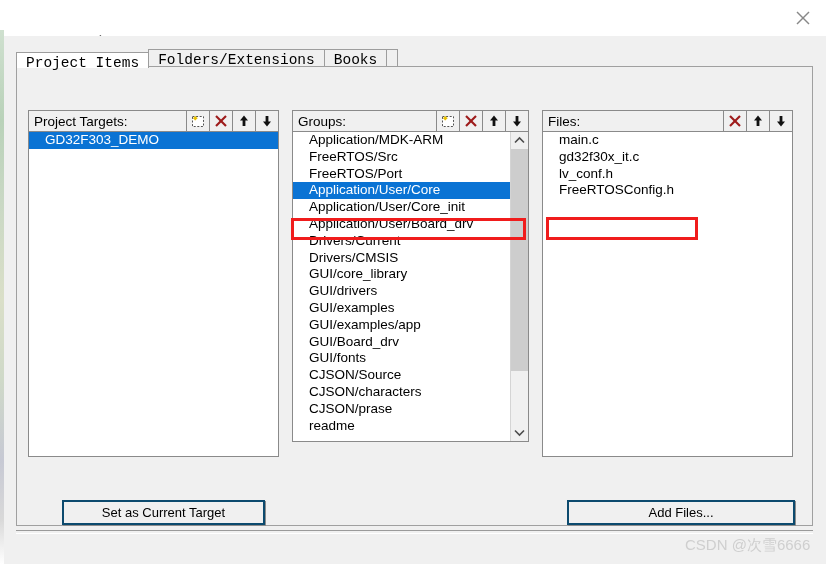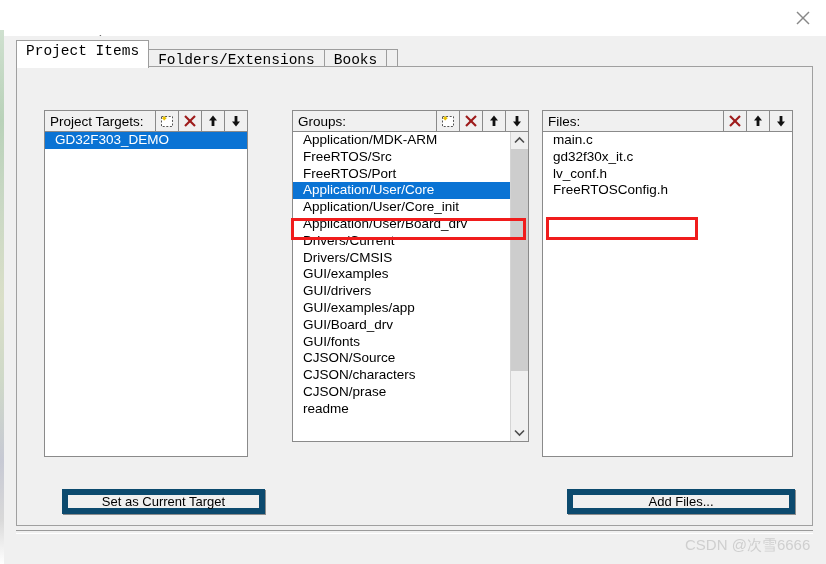--- a/index.html
+++ b/index.html
@@ -92,21 +92,21 @@
     box-sizing: border-box;
     line-height: 16px;
     white-space: nowrap;
     cursor: pointer;
   }
   .tab.active {
     background: #ffffff;
     position: relative;
     z-index: 3;
     padding-top: 2px;
-    height: 28px;
+    height: 16px;
   }
   .tab.spacer {
     width: 12px;
     padding: 0;
   }
 
   
   #tabpanel {
     position: absolute;
     left: 12px; top: 30px;
@@ -160,33 +160,33 @@
     background: #ffffff;
     box-sizing: border-box;
     overflow: hidden;
     position: relative;
   }
   .list-item {
     font-size: 13.5px;
     line-height: 16.8px;
     height: 16.8px;
     color: #000;
-    padding-left: 10px;
+    padding-left: 16px;
     white-space: nowrap;
     font-family: "Liberation Sans", sans-serif;
     cursor: pointer;
     overflow: hidden;
   }
   .list-item.selected {
     background: #0a73d4;
     color: #ffffff;
   }
 
   
-  #col-targets { left: 40px; width: 204px; }
+  #col-targets { left: 24px; width: 251px; }
   #col-targets .listbox { height: 325px; }
   #col-groups  { left: 288px; width: 237px; }
   #col-groups  .listbox { height: 310px; }
   #col-files   { left: 538px; width: 251px; }
   #col-files   .listbox { height: 325px; }
 
   #targets-list .list-item.selected { width: 100%; }
 
   
   #groups-scrollbar {
@@ -220,31 +220,32 @@
     pointer-events: none;
     z-index: 20;
   }
   #annot-group { left: 287px; top: 182px; width: 235px; height: 22px; }
   #annot-file  { left: 542px; top: 181px; width: 152px; height: 23px; }
 
   
   .btn {
     position: absolute;
     background: #f0f0f0;
-    border: 6px solid #0c4a6e;
+    border: 2px solid #0c4a6e;
     box-shadow: 1px 1px 0 #8c8c8c;
     font-size: 13px;
     color: #000;
     font-family: "Liberation Sans", sans-serif;
     display: flex;
     align-items: center;
     justify-content: center;
     cursor: pointer;
     box-sizing: border-box;
     white-space: nowrap;
+    margin-top: 11px;
   }
   #btn-set-target { left: 58px; top: 453px; width: 203px; height: 25px; }
   #btn-add-files  { left: 563px; top: 453px; width: 228px; height: 25px; }
 
   
   #footer-sep {
     position: absolute;
     left: 12px; top: 494px;
     width: 797px; height: 2px;
     border-top: 1px solid #9a9a9a;
@@ -356,22 +357,23 @@
       <div class="listbox">
         <div id="groups-list">
             <div class="list-item">Application/MDK-ARM</div>
             <div class="list-item">FreeRTOS/Src</div>
             <div class="list-item">FreeRTOS/Port</div>
             <div class="list-item selected">Application/User/Core</div>
             <div class="list-item">Application/User/Core_init</div>
             <div class="list-item">Application/User/Board_drv</div>
             <div class="list-item">Drivers/Current</div>
             <div class="list-item">Drivers/CMSIS</div>
+            <div class="list-item">GUI/core_library</div>
+            <div class="list-item">GUI/drivers</div>
             <div class="list-item">GUI/examples</div>
-            <div class="list-item">GUI/drivers</div>
             <div class="list-item">GUI/examples/app</div>
             <div class="list-item">GUI/Board_drv</div>
             <div class="list-item">GUI/fonts</div>
             <div class="list-item">CJSON/Source</div>
             <div class="list-item">CJSON/characters</div>
             <div class="list-item">CJSON/prase</div>
             <div class="list-item">readme</div>
           </div>
         <div id="groups-scrollbar">
           <div class="sb-arrow" id="sb-up">

